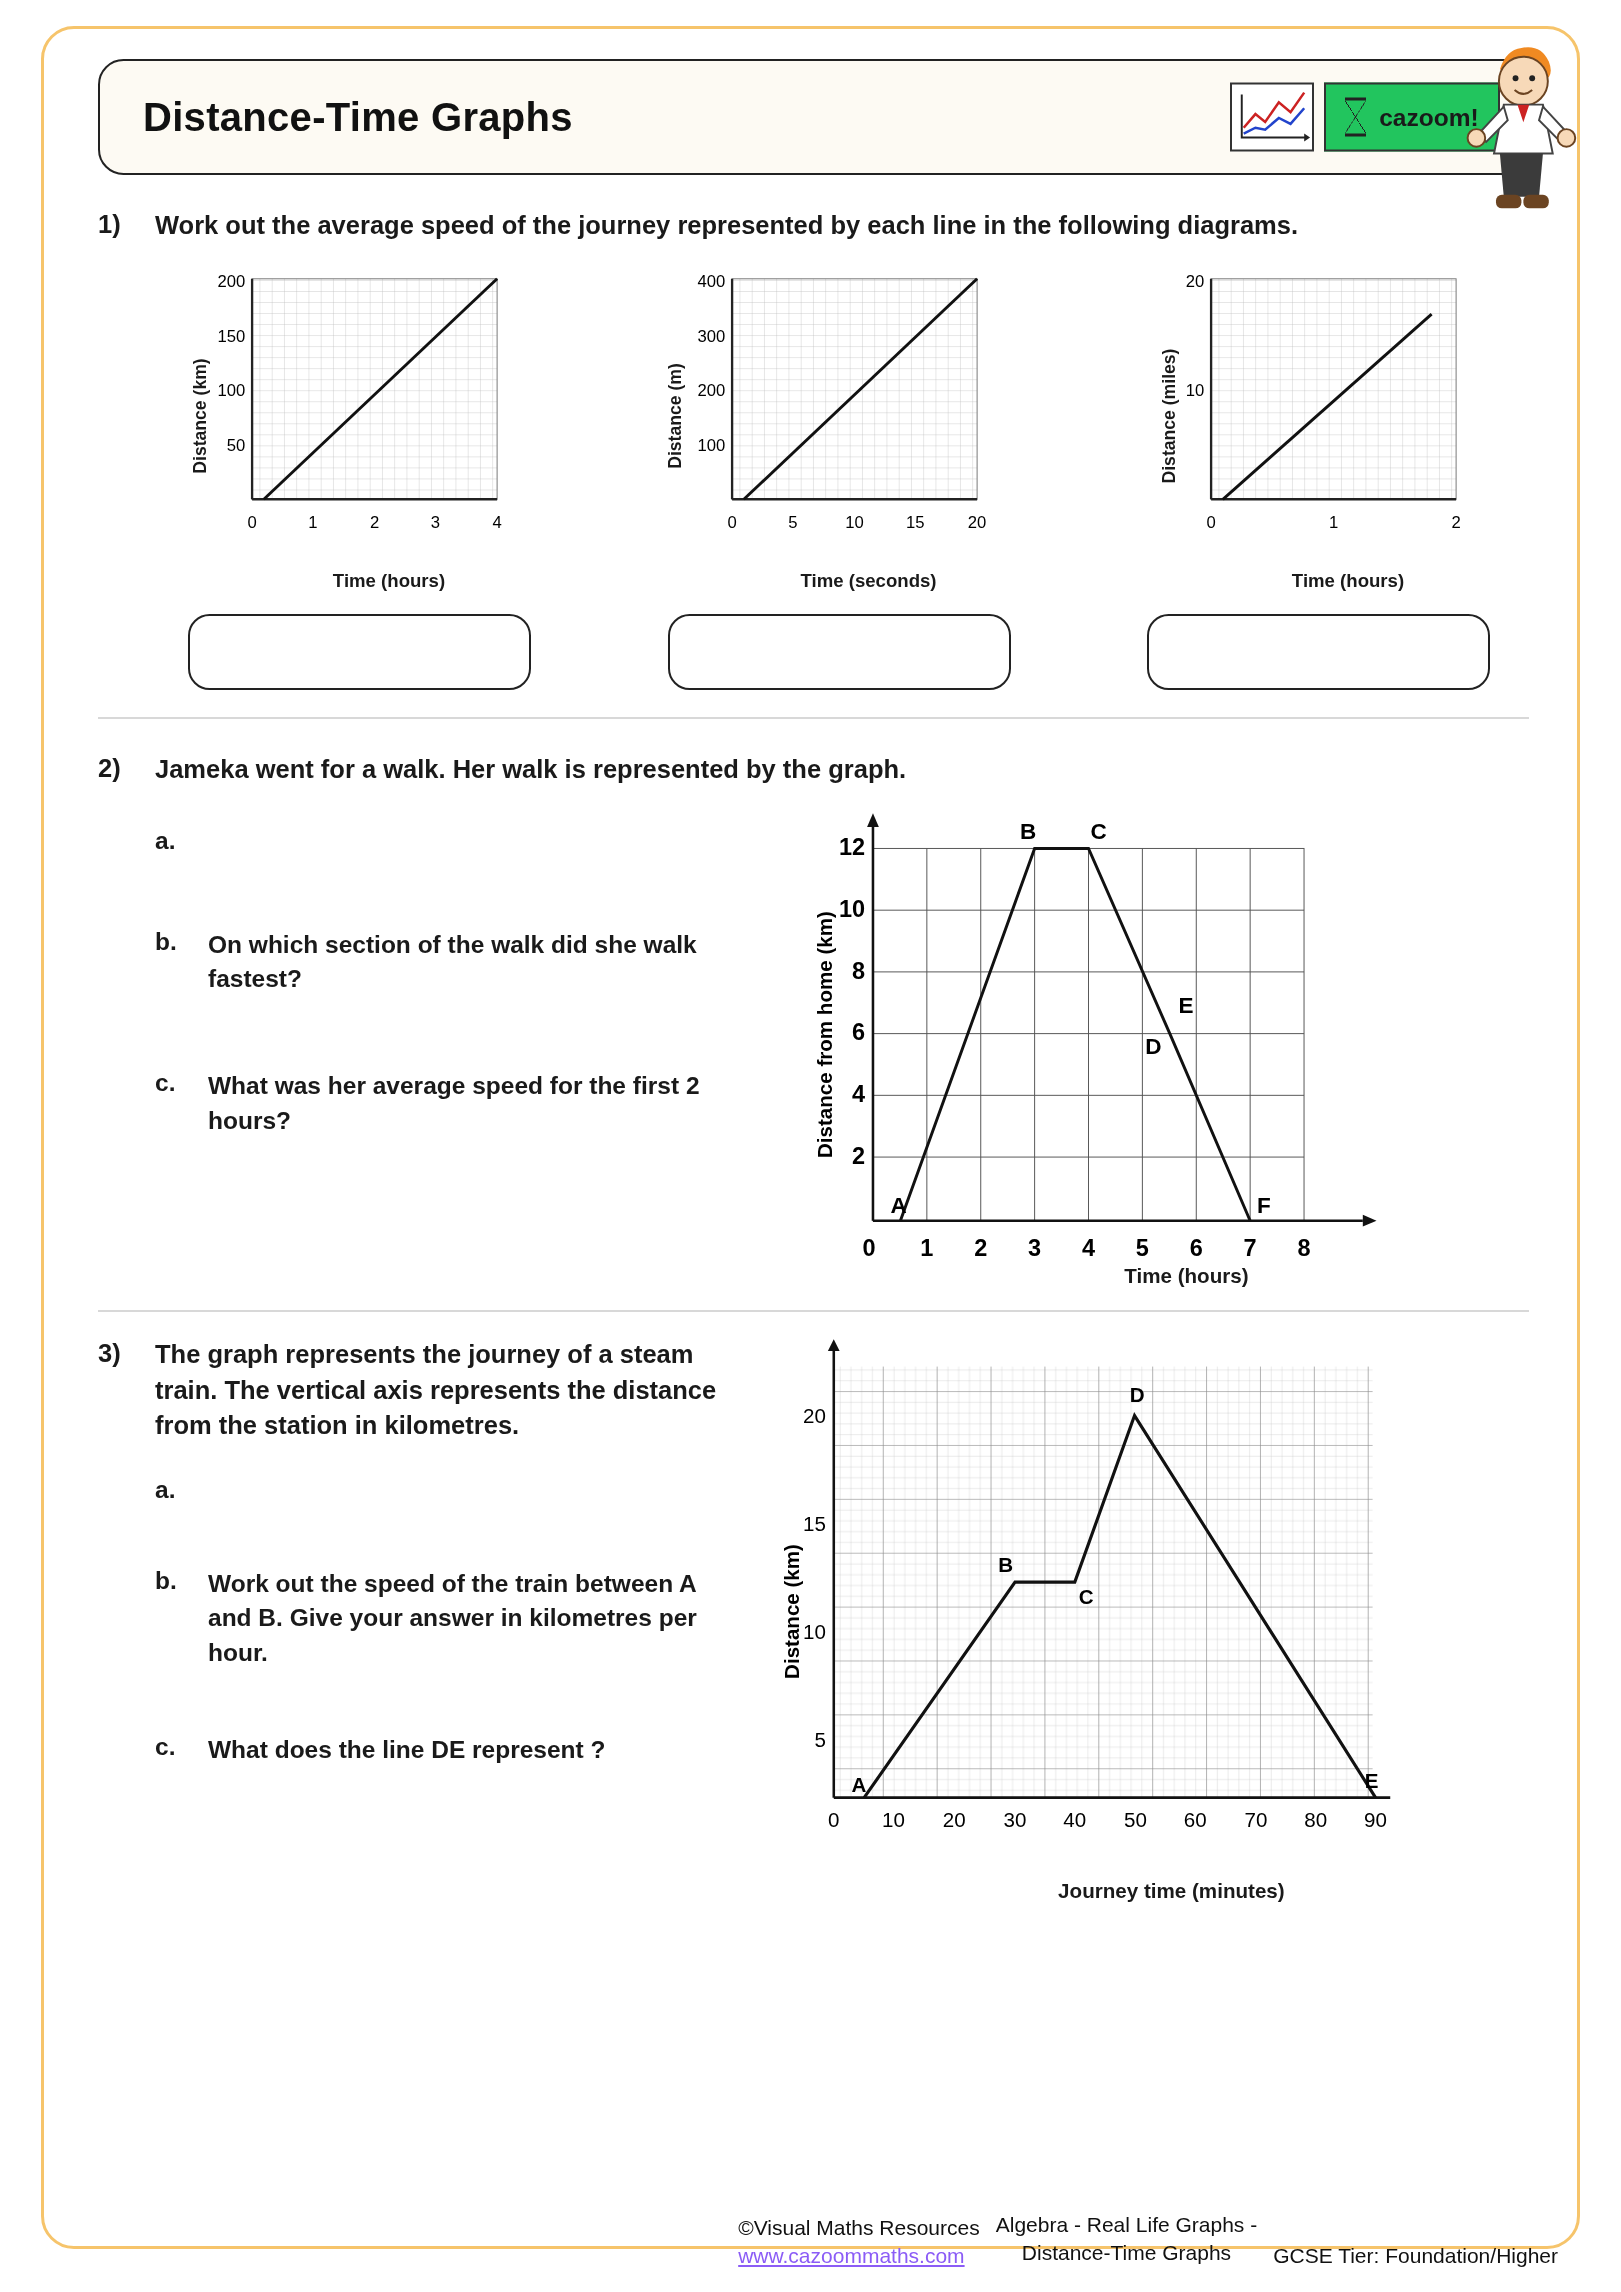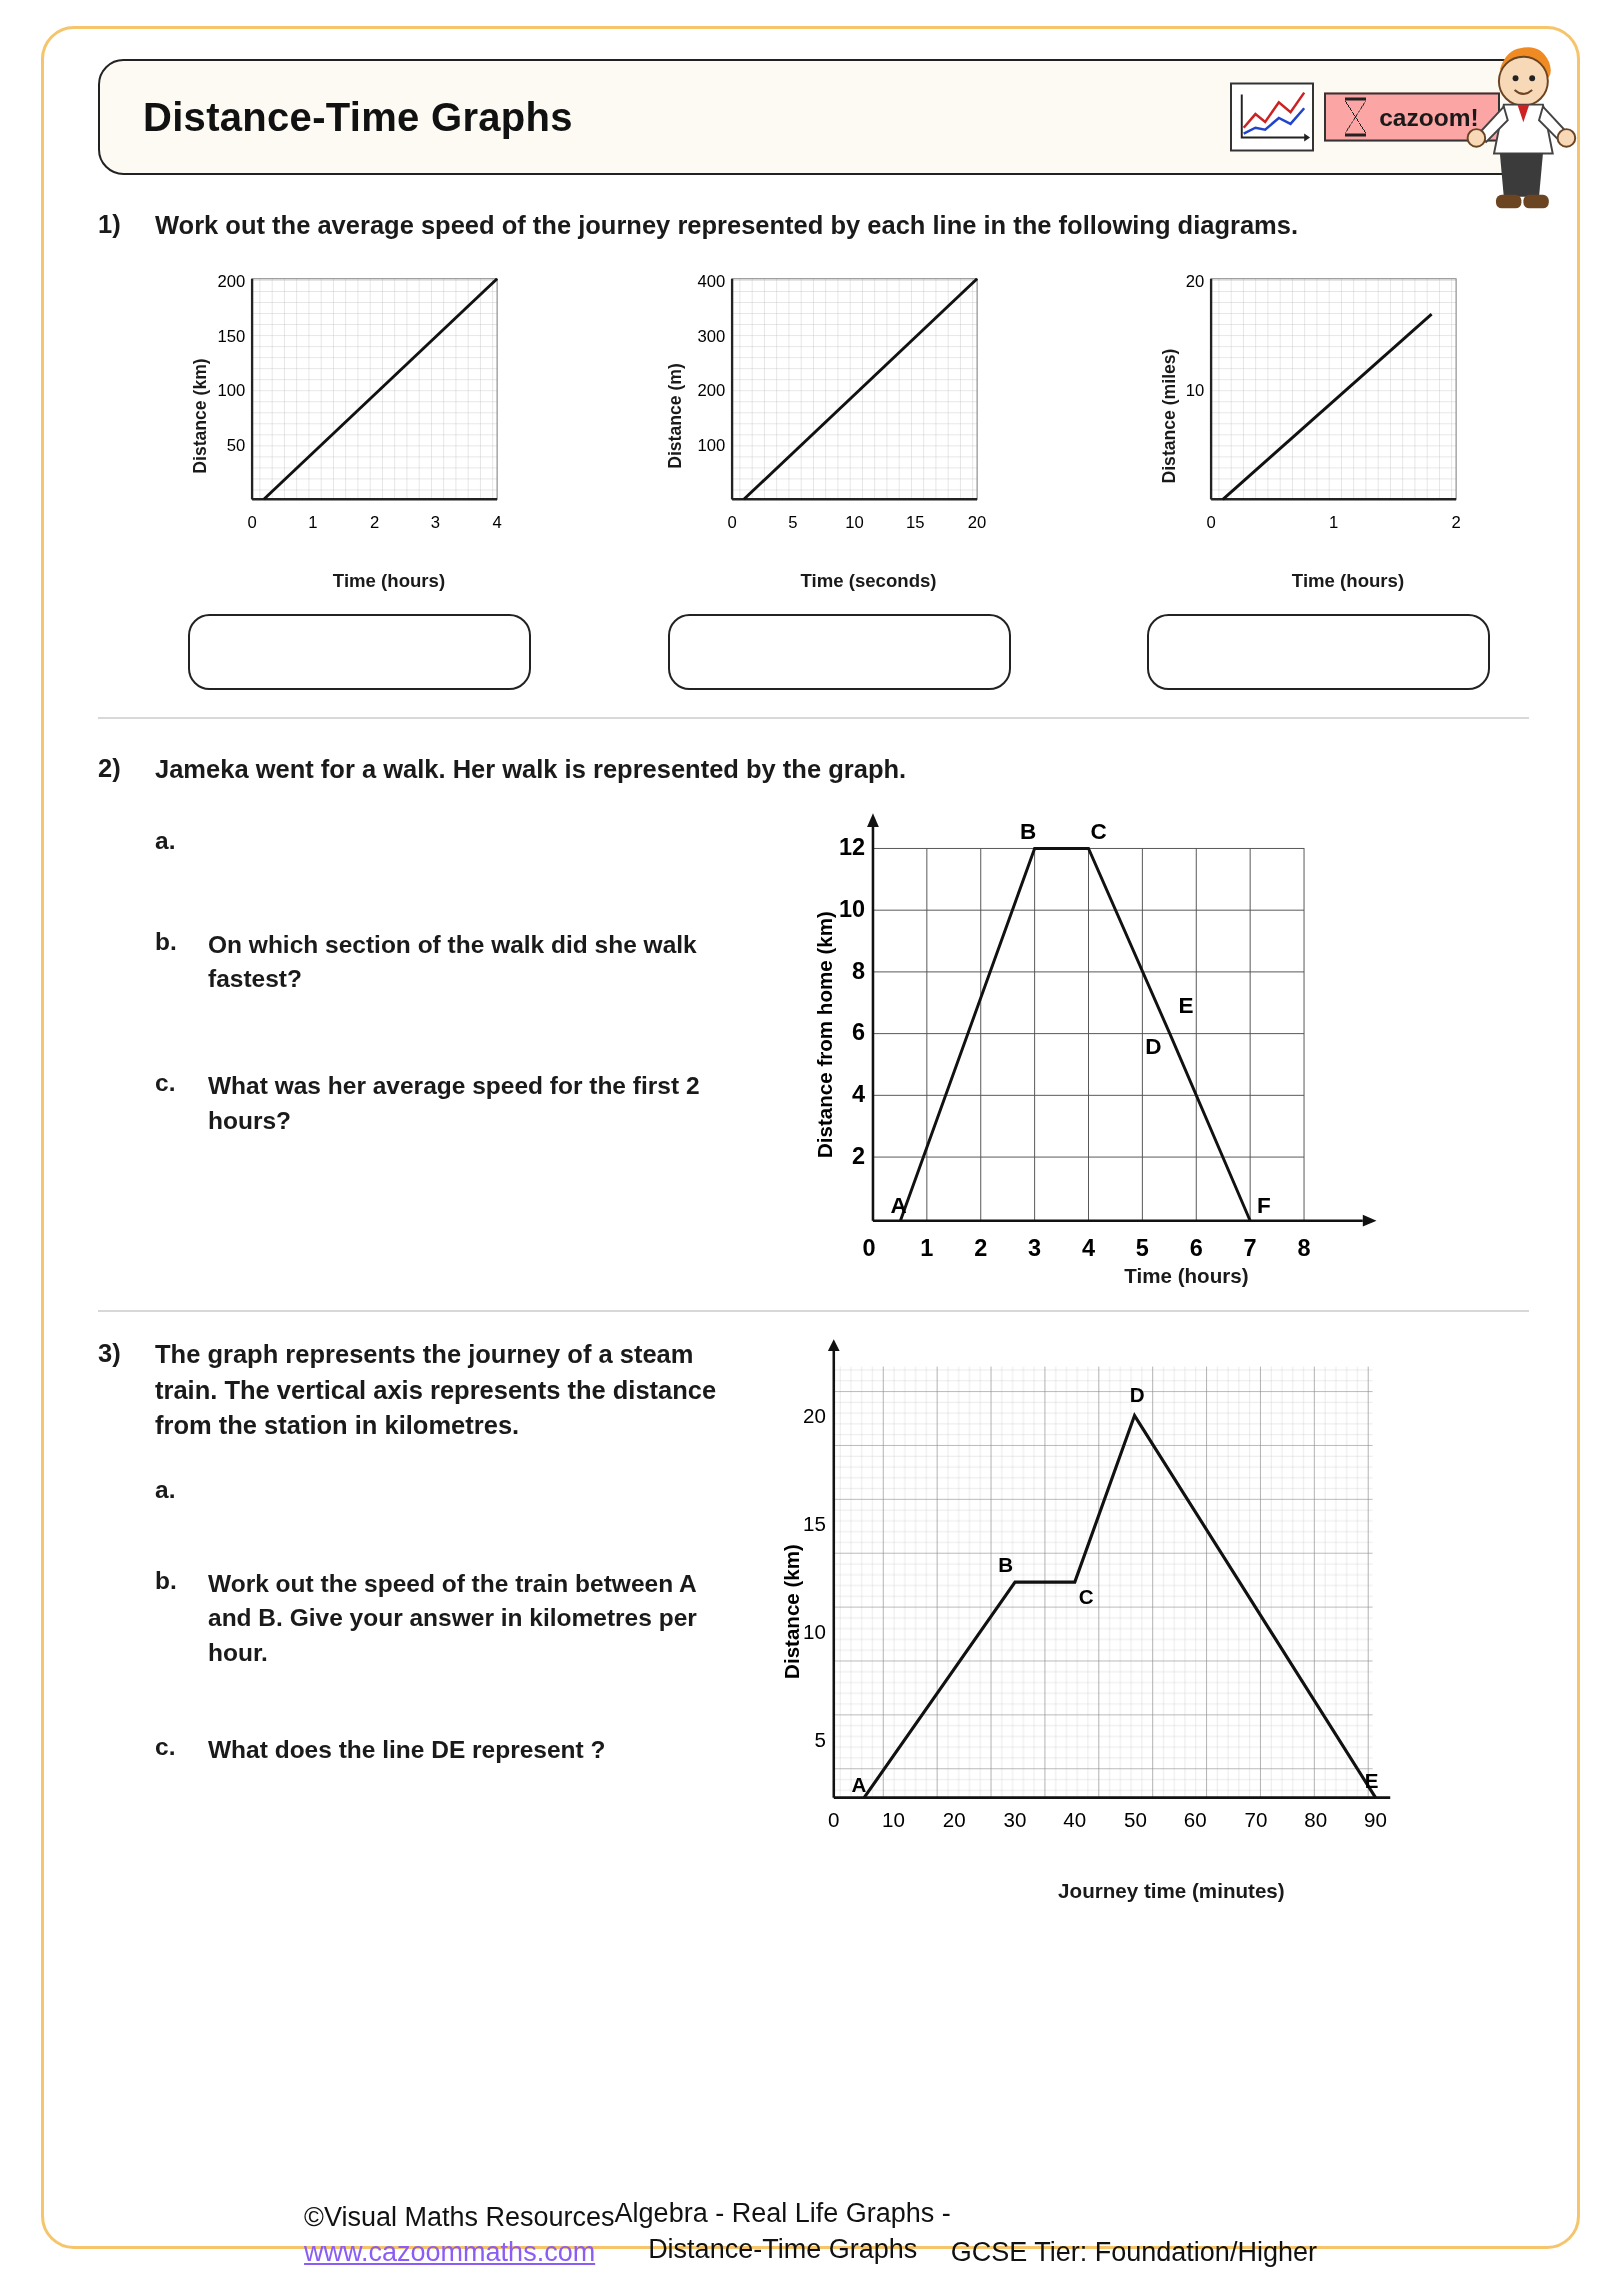--- a/index.html
+++ b/index.html
@@ -50,23 +50,23 @@
     align-items:center;
     gap:9.8px;
   }
   .logo-graph {
     width:84px; height:69px;
     border:2px solid #333;
     background:#fff;
     position:relative;
   }
   .logo-cazoom {
-    width:176px;height:49px;
+    width:176px;height:69px;
     border:2px solid #333;
-    background:#fca5a5;
+    background:#22c55e;
     display:flex;
     align-items:center;
     justify-content:center;
     gap:13px;
     font-weight:bold;
     font-size:24.5px;
   }
   .hourglass {
     width:21.6px;height:39px;
     background:
@@ -167,24 +167,25 @@
     font-weight:bold;
     margin-top:7.8px;
   }
 
   
   .footer {
     position:absolute;
     left:63px; right:63px;
     bottom:25.5px;
     display:flex;
-    justify-content:center;
+    justify-content:flex-end;
     align-items:flex-end;
-    font-size:27px;
+    font-size:21px;
     color:#111;
+    gap:16px;
   }
   .footer-mid { text-align:center; line-height:1.35; }
   .footer-link { color:#8b5cf6; text-decoration:underline; display:block; margin-top:3.9px;}
   svg { display:block; }
 </style>
 </head>
 <body>
 
 <div class="page-border"></div>
 

